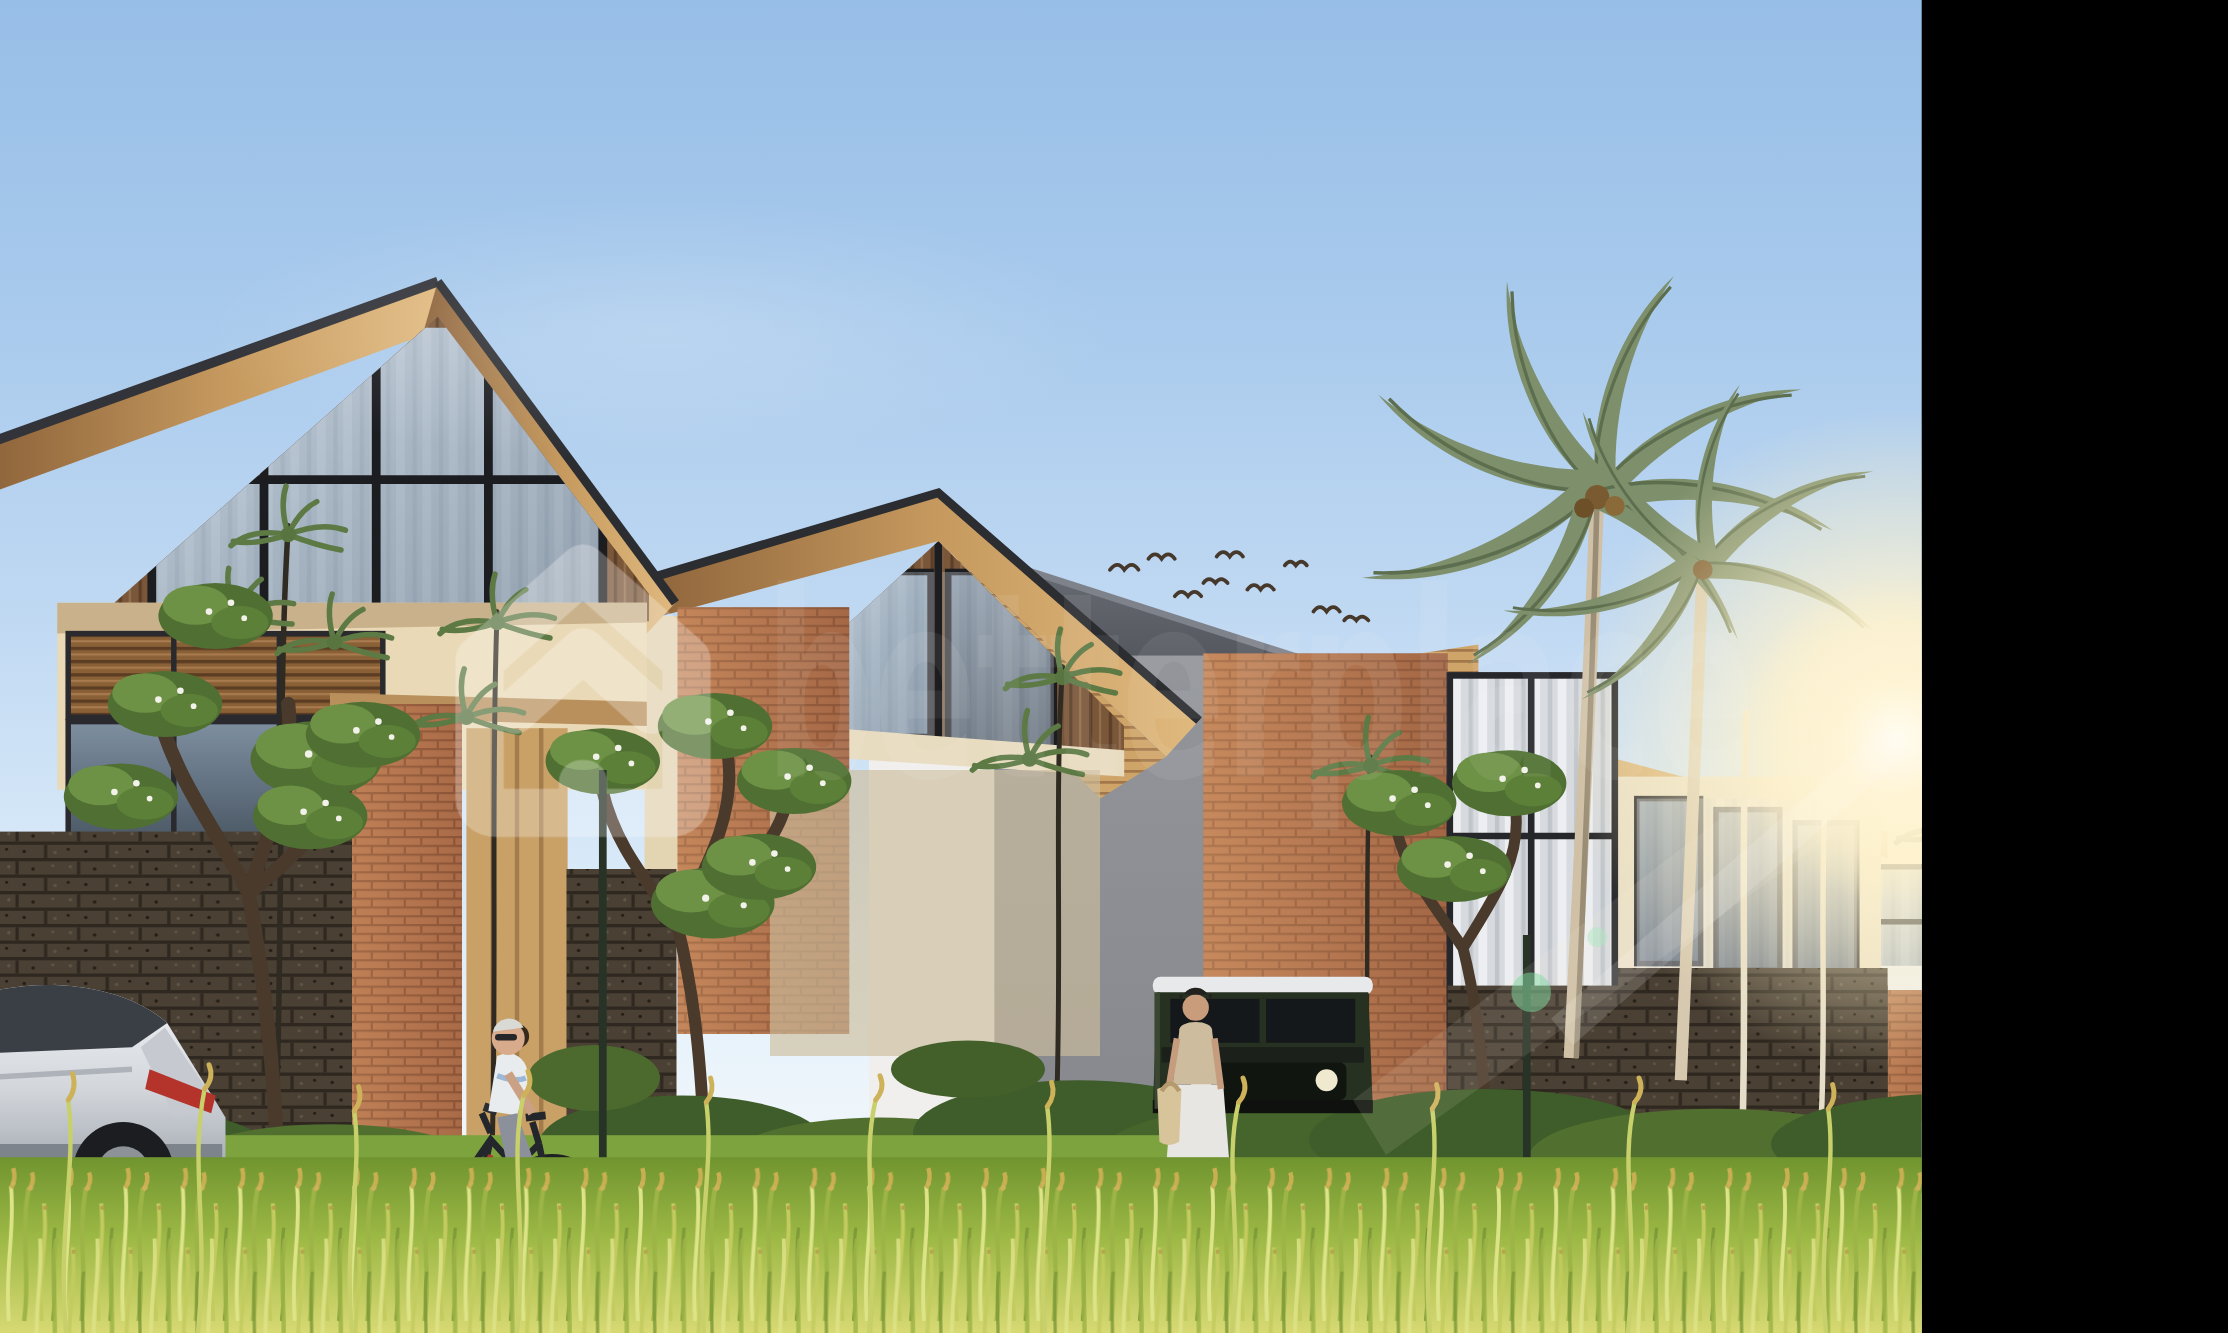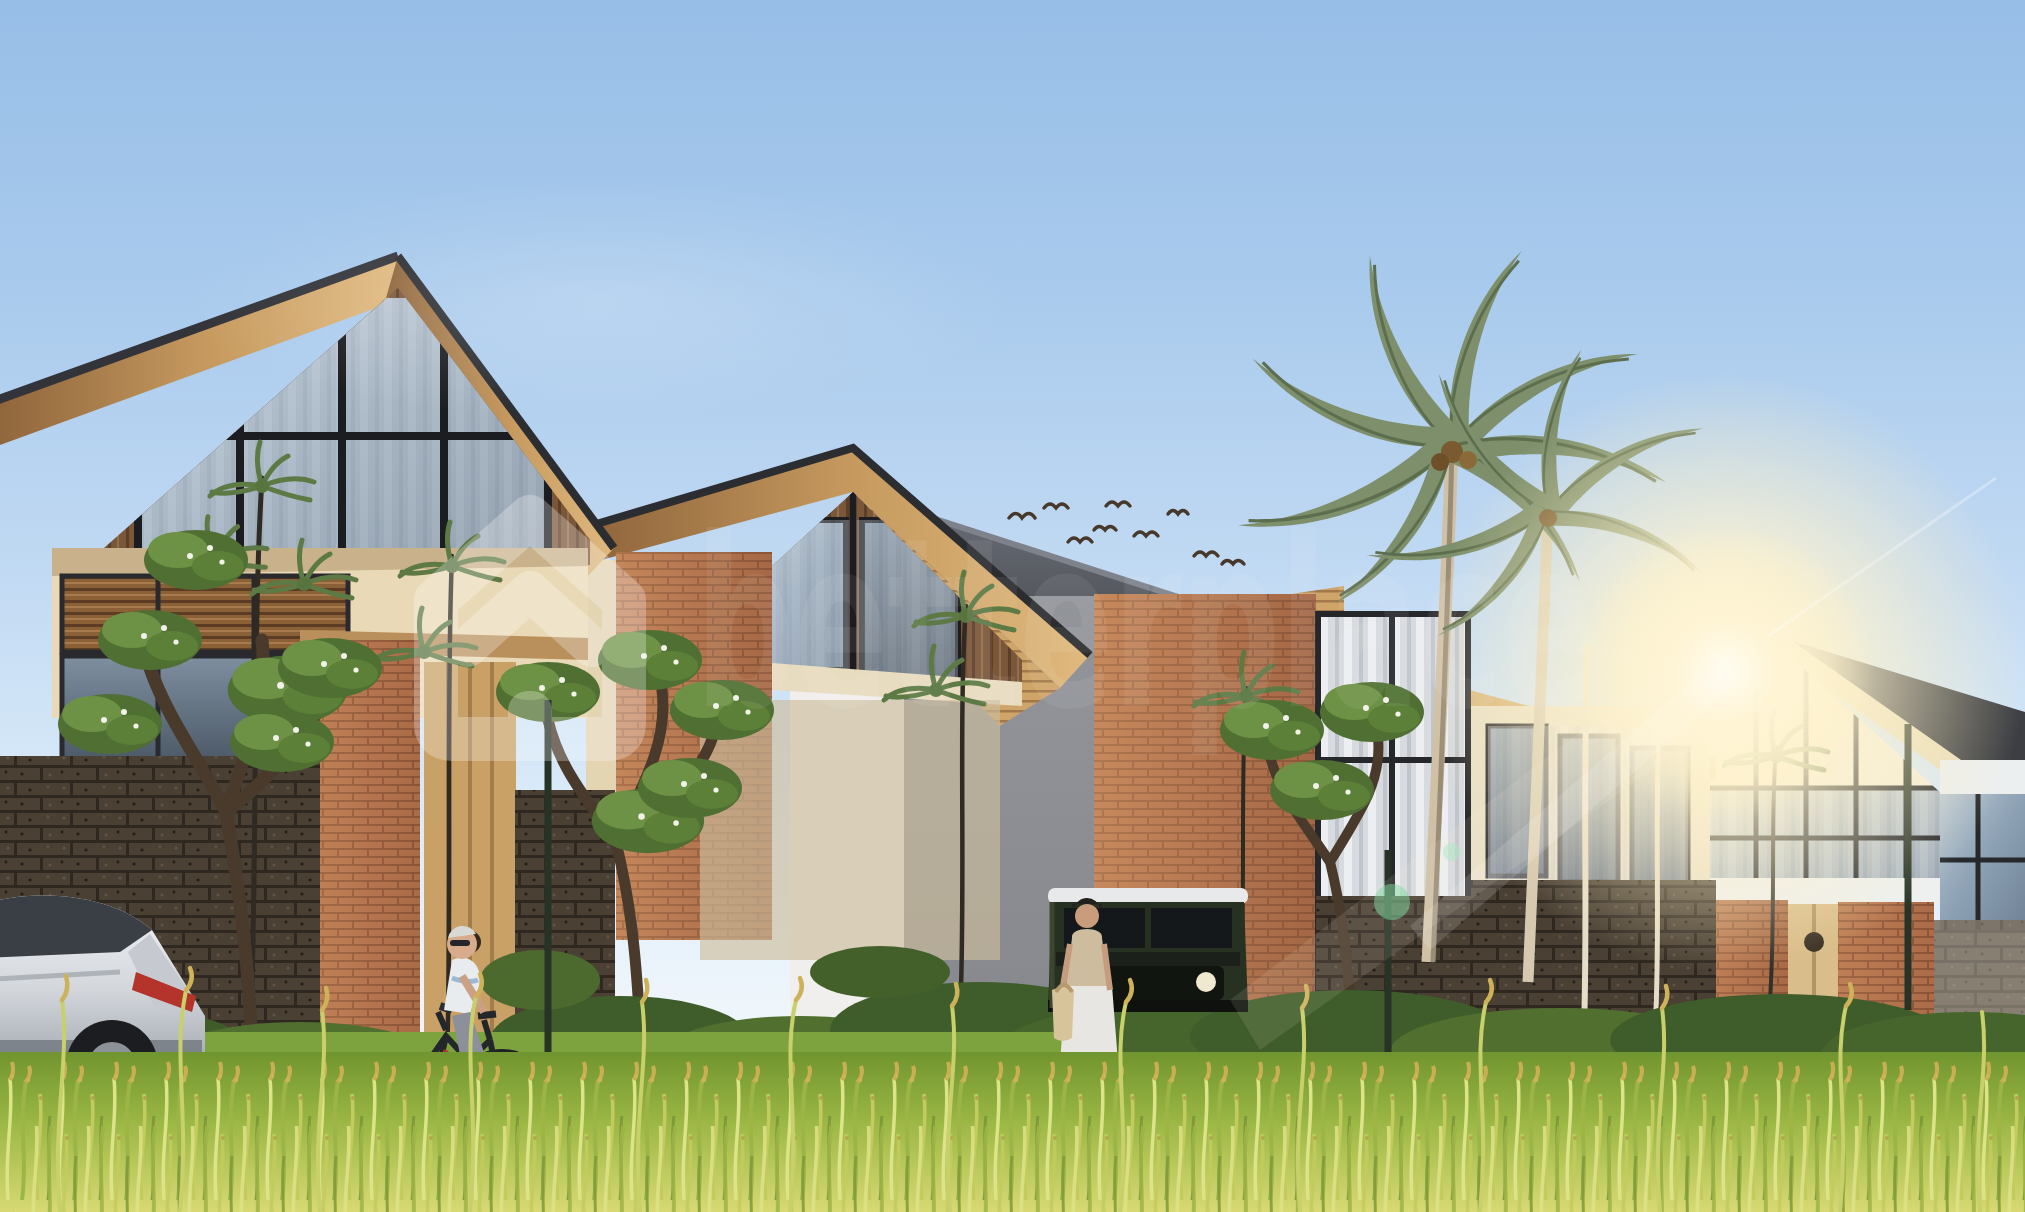--- a/index.html
+++ b/index.html
@@ -1,16 +1,16 @@
 <!DOCTYPE html>
 <html><head>
 <meta charset="utf-8">
 <style>
   html,body{margin:0;padding:0;background:#000;}
-  #stage{position:relative;width:2025px;height:1212px;overflow:hidden;
+  #stage{position:relative;width:1747px;height:1212px;overflow:hidden;
          font-family:"DejaVu Sans","Liberation Sans",sans-serif;
          background:linear-gradient(180deg,#97bee7 0%,#a7c9ec 22%,#c2daf3 48%,#dcecf9 68%,#edf5fb 82%,#f3f7fa 100%);}
   svg{position:absolute;left:0;top:0;}
   .wm-text{font-weight:bold;fill:#ffffff;opacity:.27;letter-spacing:-2px;}
 </style>
 </head>
 <body>
 
 <div id="stage">
 <svg width="2025" height="1212" viewBox="0 0 2025 1212">

